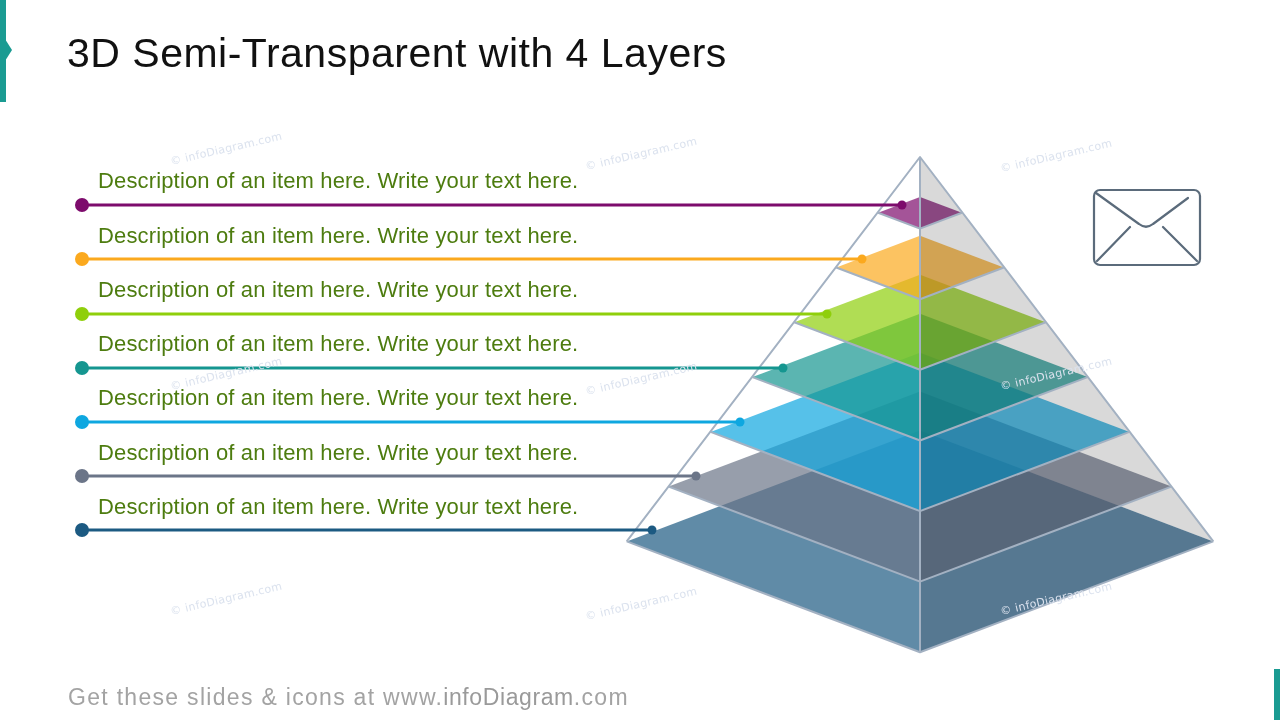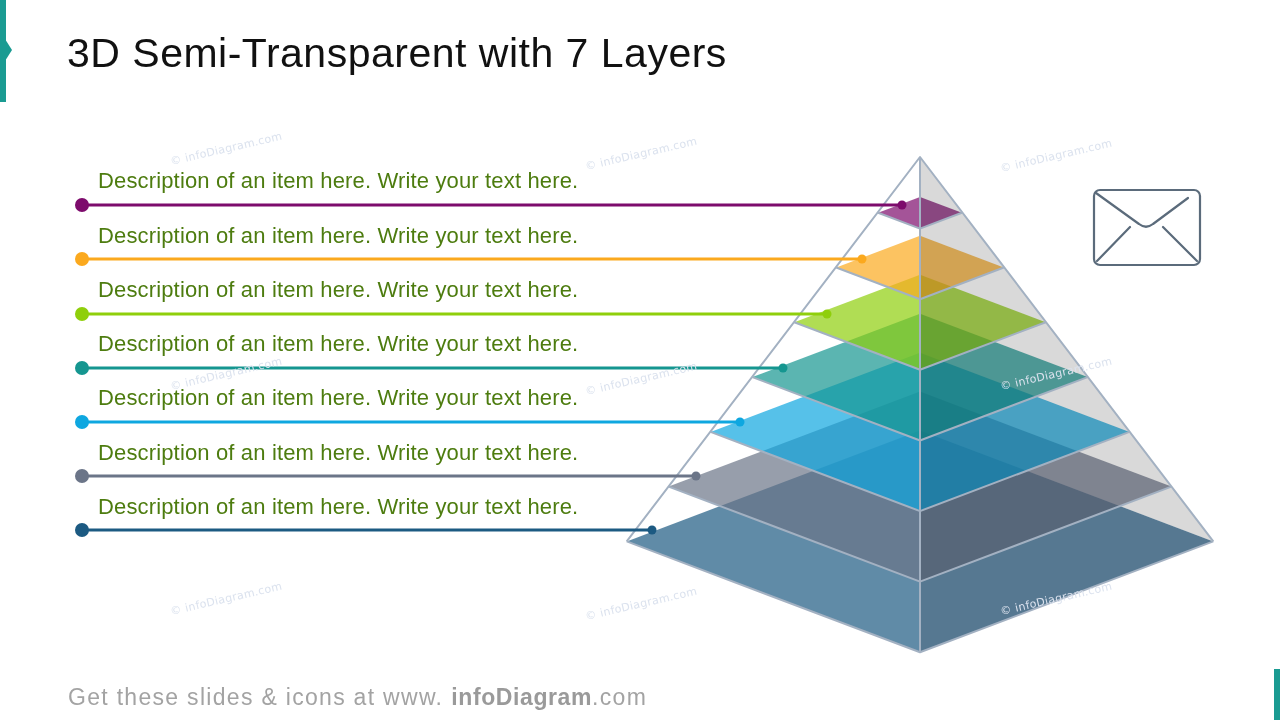--- a/index.html
+++ b/index.html
@@ -17,21 +17,21 @@
   .item-text {
     position: absolute; left: 98px;
     font-size: 22px; line-height: 26px; letter-spacing: 0.15px;
     color: #4d7c0f; white-space: nowrap;
   }
   .footer {
     position: absolute; left: 68px; top: 683px;
     font-size: 23px; line-height: 28px; letter-spacing: 1.3px;
     color: #a3a3a3; white-space: nowrap;
   }
-  .footer .brand { font-weight: bold; color: #9a9a9a; letter-spacing: 0.6px; margin-left: 8px; }
+  .footer .brand { font-weight: normal; color: #9a9a9a; letter-spacing: 0.6px; }
   .watermark {
     position: absolute; font-size: 11px; color: #dbe2ee; white-space: nowrap;
     transform: rotate(-13deg); transform-origin: left bottom;
     font-family: "DejaVu Sans", sans-serif; letter-spacing: 0.3px;
   }
 </style>
 </head>
 <body>
 
 <svg class="canvas" viewBox="0 0 1280 720" xmlns="http://www.w3.org/2000/svg">
@@ -142,21 +142,21 @@
 <div class="watermark" style="left:172px; top:155px;">© infoDiagram.com</div>
 <div class="watermark" style="left:587px; top:160px;">© infoDiagram.com</div>
 <div class="watermark" style="left:1002px; top:162px;">© infoDiagram.com</div>
 <div class="watermark" style="left:172px; top:380px;">© infoDiagram.com</div>
 <div class="watermark" style="left:587px; top:385px;">© infoDiagram.com</div>
 <div class="watermark" style="left:1002px; top:380px;">© infoDiagram.com</div>
 <div class="watermark" style="left:172px; top:605px;">© infoDiagram.com</div>
 <div class="watermark" style="left:587px; top:610px;">© infoDiagram.com</div>
 <div class="watermark" style="left:1002px; top:605px;">© infoDiagram.com</div>
 
-<div class="title">3D  Semi-Transparent with 7 Layers</div>
+<div class="title">3D  Semi-Transparent with 4 Layers</div>
 
 <div class="item-text" style="top:168px;">Description of an item here. Write your text here.</div>
 <div class="item-text" style="top:223px;">Description of an item here. Write your text here.</div>
 <div class="item-text" style="top:277px;">Description of an item here. Write your text here.</div>
 <div class="item-text" style="top:331px;">Description of an item here. Write your text here.</div>
 <div class="item-text" style="top:385px;">Description of an item here. Write your text here.</div>
 <div class="item-text" style="top:440px;">Description of an item here. Write your text here.</div>
 <div class="item-text" style="top:494px;">Description of an item here. Write your text here.</div>
 
 <div class="footer"><span>Get these slides &amp; icons at www.</span><span class="brand">infoDiagram</span><span>.com</span></div>

